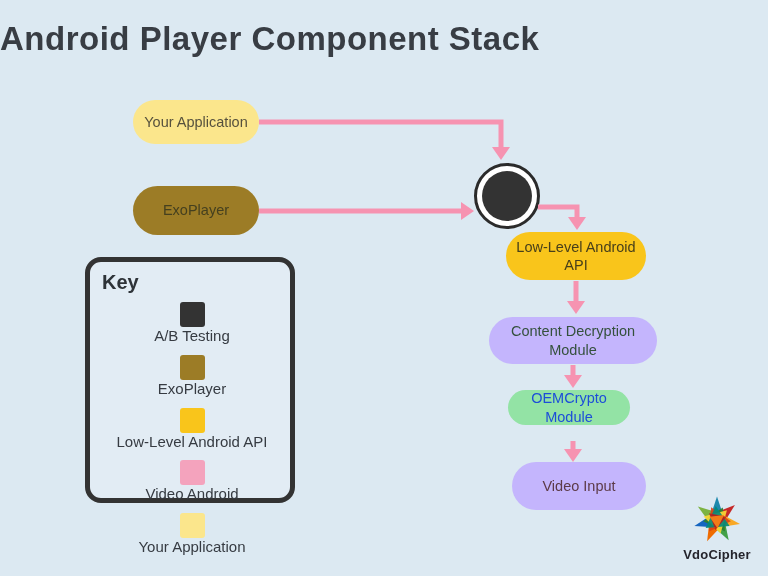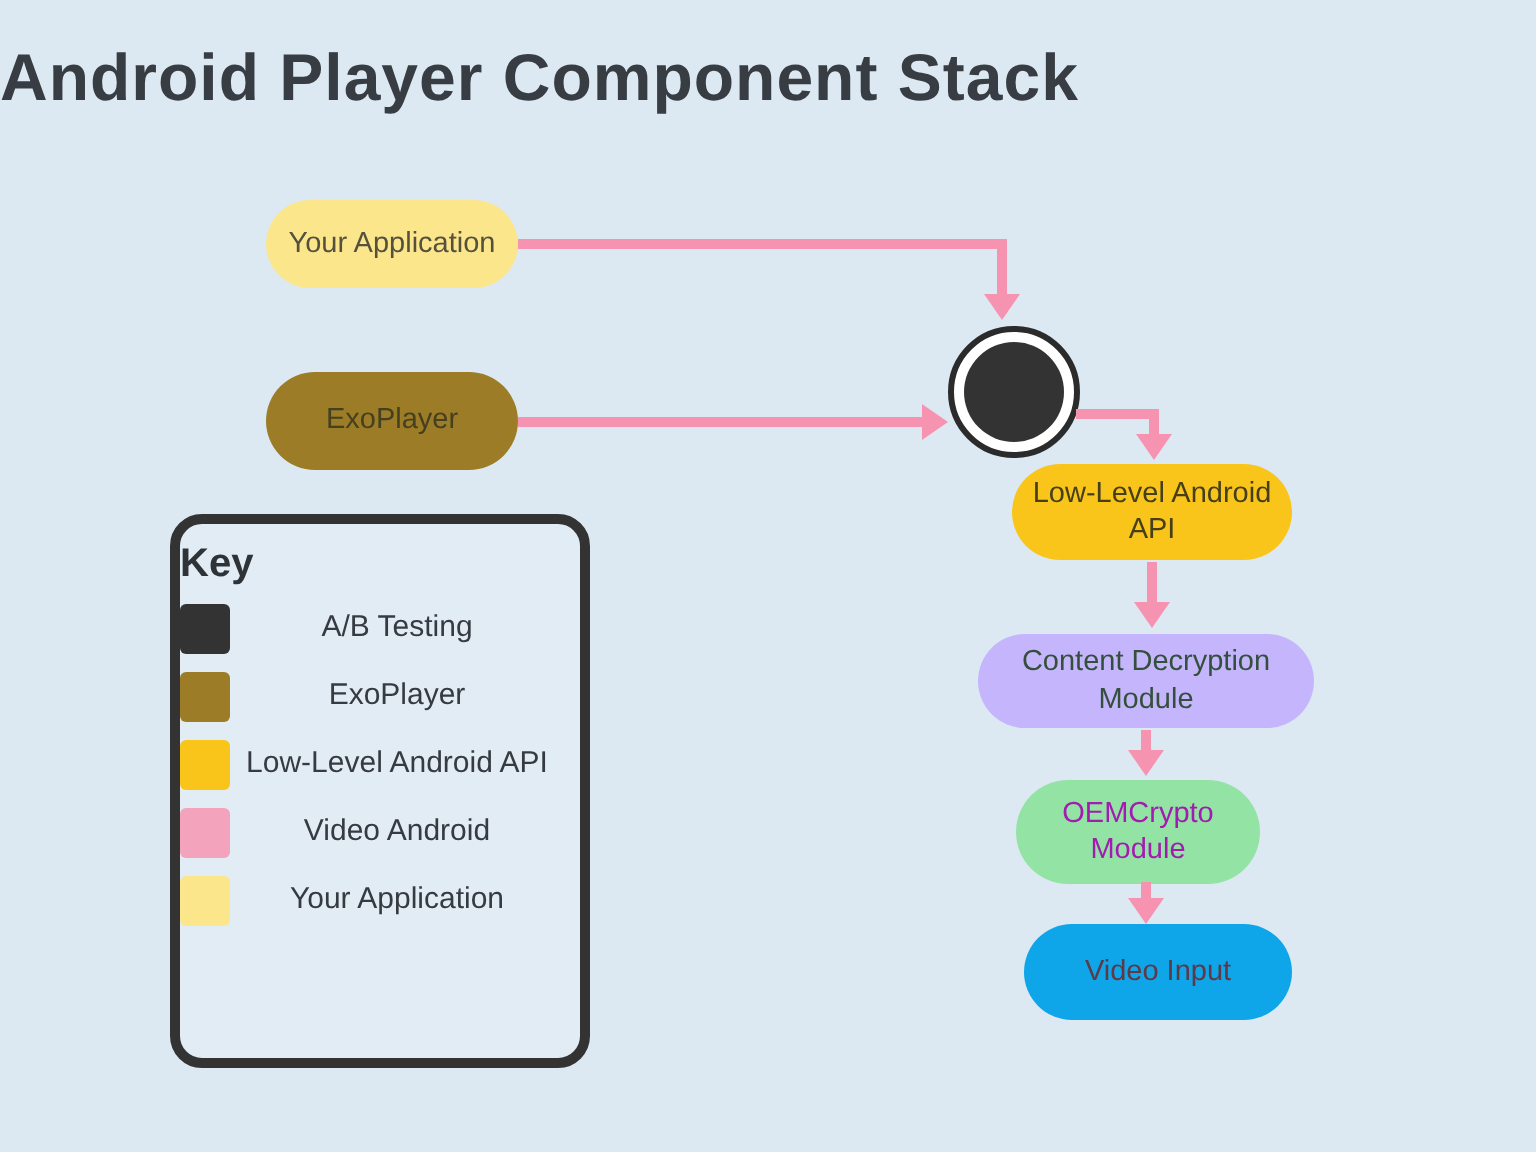--- a/index.html
+++ b/index.html
@@ -32,21 +32,21 @@
     font-size: 14.5px;
     color: #413c2b;
     line-height: 1.25;
     box-sizing: border-box;
     padding: 4px 10px;
   }
   .node-your-application { left: 133px; top: 100px; width: 126px; height: 44px; color: #56513d; }
   .node-exoplayer        { left: 133px; top: 186px; width: 126px; height: 49px; color: #45401f; }
   .node-low-level        { left: 506px; top: 232px; width: 140px; height: 48px; color: #473f1a; }
   .node-cdm              { left: 489px; top: 317px; width: 168px; height: 47px; color: #34503c; }
-  .node-oemcrypto        { left: 508px; top: 390px; width: 122px; height: 52px; color: #a21caf; }
+  .node-oemcrypto        { left: 508px; top: 390px; width: 122px; height: 35px; color: #1d4ed8; }
   .node-video-input      { left: 512px; top: 462px; width: 134px; height: 48px; color: #5c3a47; }
 
   .ab-node {
     position: absolute;
     left: 474px; top: 163px;
     width: 66px; height: 66px;
     border-radius: 50%;
     background: #ffffff;
     border: 3px solid #2b2b2b;
     box-sizing: border-box;
@@ -60,37 +60,38 @@
 
   .arrows-overlay {
     position: absolute; left: 0; top: 0;
     width: 768px; height: 576px;
     pointer-events: none;
   }
 
   .legend-box {
     position: absolute;
     left: 85px; top: 257px;
-    width: 210px; height: 277px;
+    width: 210px; height: 246px;
     border: 5px solid #333333;
     border-radius: 16px;
     box-sizing: border-box;
     background: #e2ecf4;
-    padding: 9px 8px 8px 0;
+    padding: 9px 8px 8px 12px;
   }
   .legend-title {
     font-size: 20px;
     font-weight: bold;
     color: #2e3338;
     margin: 0 0 8px 0;
   }
   .legend-row {
     display: flex;
     align-items: center;
     margin-bottom: 9px;
+    flex-direction: column;
   }
   .legend-swatch {
     width: 25px; height: 25px;
     border-radius: 3px;
     flex: 0 0 auto;
   }
   .legend-label {
     flex: 1;
     max-width: 152px;
     margin: 0 auto;
@@ -144,21 +145,21 @@
   </div>
 
   <div class="pill node-cdm" style="background-color: #c4b5fd;">
     <span>Content Decryption Module</span>
   </div>
 
   <div class="pill node-oemcrypto" style="background-color: rgb(147, 227, 165);">
     <span>OEMCrypto Module</span>
   </div>
 
-  <div class="pill node-video-input" style="background-color: #0ea5e9; justify-content: center;">
+  <div class="pill node-video-input" style="background-color: #c4b5fd; justify-content: center;">
     <span>Video Input</span>
   </div>
 
   <svg class="arrows-overlay" viewBox="0 0 768 576" style="color: rgb(246, 147, 177);">
     <defs>
       <marker id="ah" markerUnits="userSpaceOnUse" markerWidth="14" markerHeight="18" refX="2" refY="9" orient="auto">
         <path d="M0,0 L13,9 L0,18 Z" fill="currentColor"></path>
       </marker>
     </defs>
     <path d="M259,122 L501,122 L501,149" fill="none" stroke="currentColor" stroke-width="5" marker-end="url(#ah)"></path>
@@ -193,14 +194,34 @@
     </div>
 
     <div class="legend-row">
       <div class="legend-swatch" style="background-color: rgb(251, 230, 140);"></div>
       <div class="legend-label">Your Application</div>
     </div>
 
 
   </div>
 
+  <div class="logo">
+    <svg class="logo-star" width="52" height="52" viewBox="-30 -30 60 60">
+      <g>
+        <path d="M0,-27 L7,-6 L-7,-6 Z" fill="#1e88ad" transform="rotate(0)"></path>
+        <path d="M0,-27 L7,-6 L-7,-6 Z" fill="#c62828" transform="rotate(50)"></path>
+        <path d="M0,-27 L7,-6 L-7,-6 Z" fill="#f9a825" transform="rotate(100)"></path>
+        <path d="M0,-27 L7,-6 L-7,-6 Z" fill="#43a047" transform="rotate(150)"></path>
+        <path d="M0,-27 L7,-6 L-7,-6 Z" fill="#ef6c00" transform="rotate(205)"></path>
+        <path d="M0,-27 L7,-6 L-7,-6 Z" fill="#1565c0" transform="rotate(255)"></path>
+        <path d="M0,-27 L7,-6 L-7,-6 Z" fill="#7cb342" transform="rotate(305)"></path>
+        <path d="M0,-16 L14,8 L-14,8 Z" fill="#2e7d32" transform="rotate(25)" opacity="0.95"></path>
+        <path d="M0,-16 L14,8 L-14,8 Z" fill="#d84315" transform="rotate(95)" opacity="0.9"></path>
+        <path d="M0,-16 L14,8 L-14,8 Z" fill="#fdd835" transform="rotate(165)" opacity="0.9"></path>
+        <path d="M0,-16 L14,8 L-14,8 Z" fill="#00897b" transform="rotate(235)" opacity="0.9"></path>
+        <path d="M0,-12 L10,6 L-10,6 Z" fill="#b71c1c" transform="rotate(310)" opacity="0.9"></path>
+        <path d="M0,-10 L8,5 L-8,5 Z" fill="#f57f17" transform="rotate(55)" opacity="0.95"></path>
+      </g>
+    </svg>
+    <div class="logo-text">VdoCipher</div>
+  </div>
 
 </div>
 
 </body></html>

